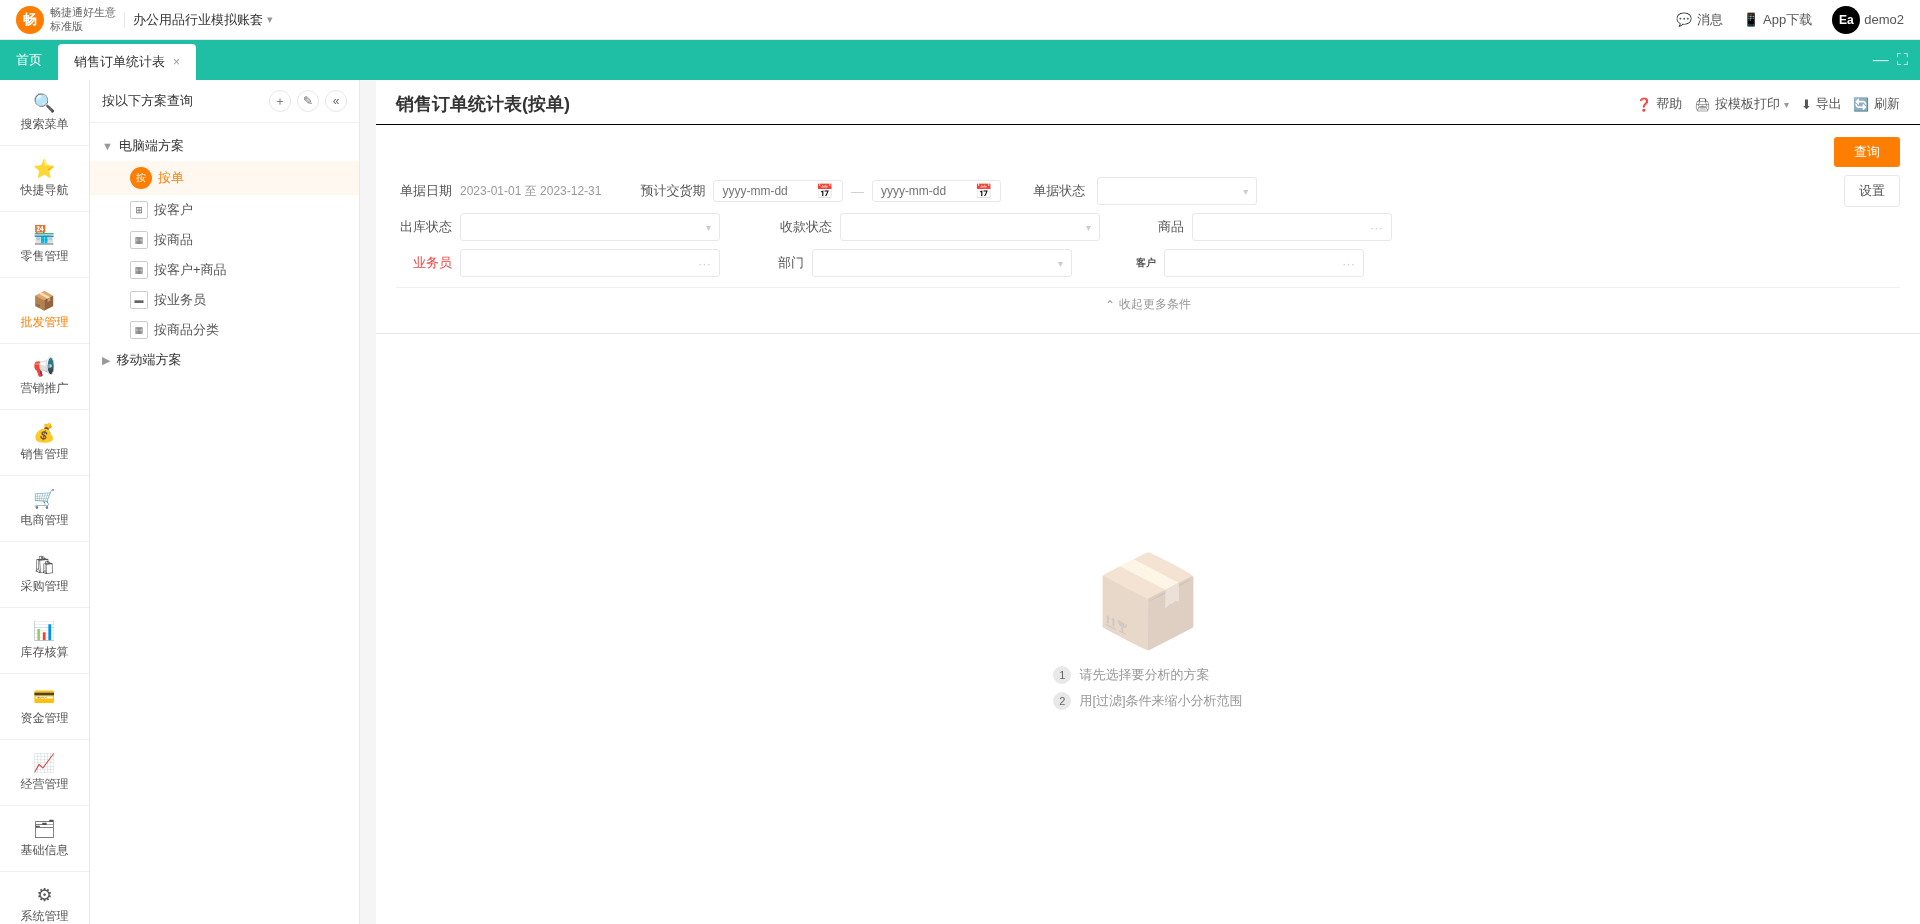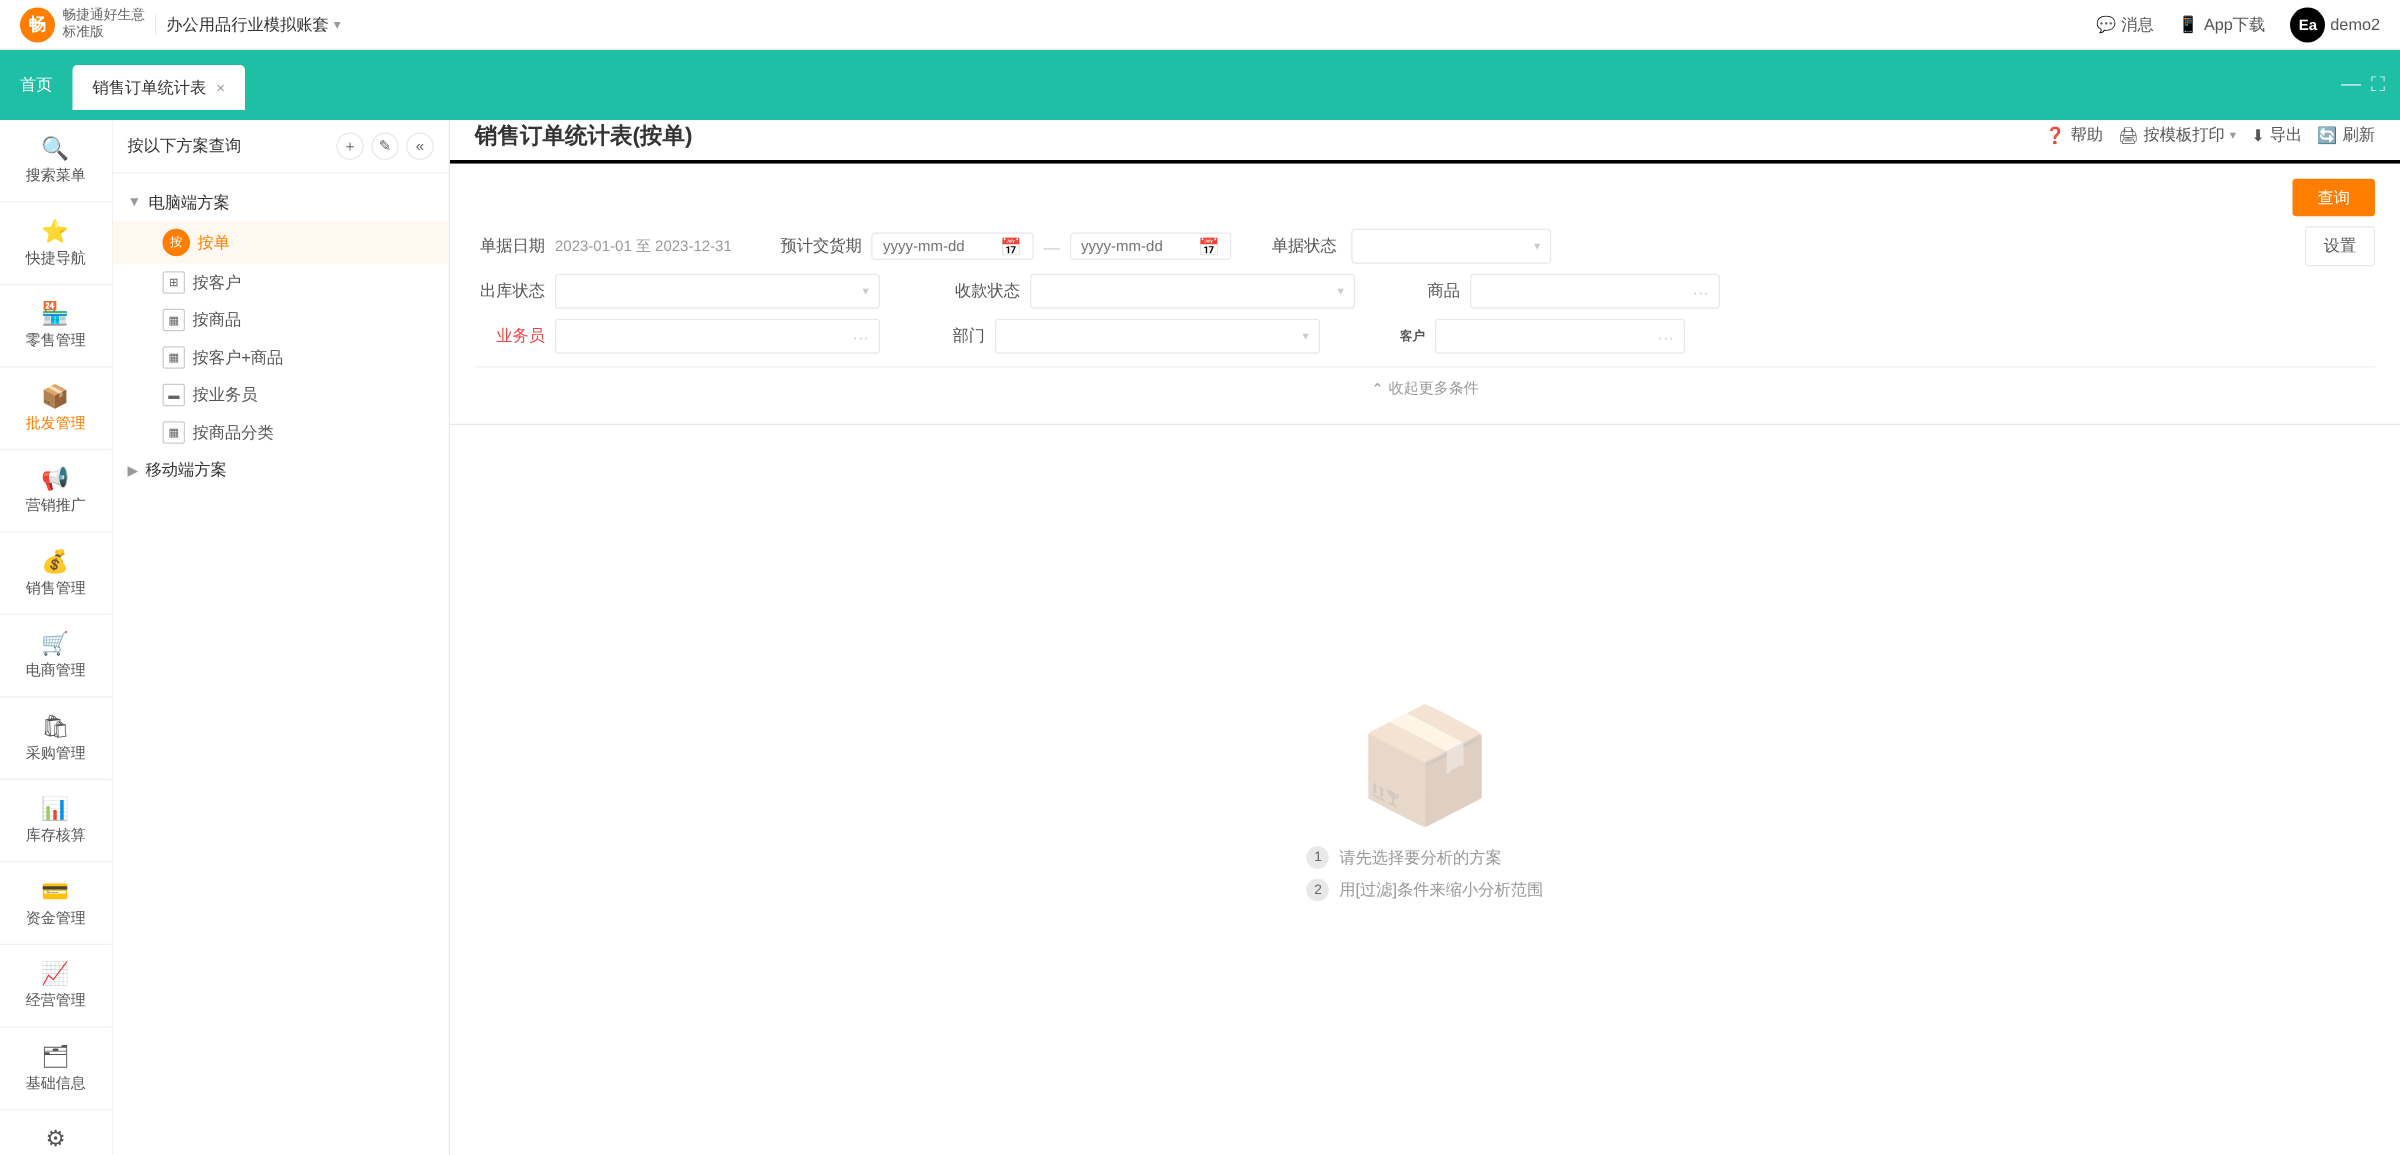--- a/index.html
+++ b/index.html
@@ -10,60 +10,60 @@
     .topbar-left { display: flex; align-items: center; gap: 8px; }
     .logo-area { display: flex; align-items: center; gap: 6px; }
     .logo-icon { width: 28px; height: 28px; background: #ff7d00; border-radius: 50%; display: flex; align-items: center; justify-content: center; color: #fff; font-size: 14px; font-weight: bold; }
     .logo-text { font-size: 11px; color: #666; line-height: 1.2; }
     .topbar-title { display: flex; align-items: center; gap: 4px; font-size: 13px; color: #333; }
     .topbar-right { display: flex; align-items: center; gap: 20px; }
     .topbar-action { display: flex; align-items: center; gap: 4px; font-size: 13px; color: #555; cursor: pointer; }
     .user-avatar { width: 28px; height: 28px; background: #000000; border-radius: 50%; display: flex; align-items: center; justify-content: center; color: #fff; font-size: 12px; font-weight: bold; }
 
     
-    .tabbar { display: flex; align-items: center; height: 56px; background: #1ebfa5; padding: 0; }
+    .tabbar { display: flex; align-items: center; height: 40px; background: #1ebfa5; padding: 0; }
     .tab-item { display: flex; align-items: center; height: 40px; padding: 0 16px; font-size: 13px; color: rgba(255,255,255,0.8); cursor: pointer; position: relative; }
     .tab-item.active { background: #fff; color: #333; border-radius: 4px 4px 0 0; margin-top: 4px; height: 36px; }
     .tab-item.home { color: #fff; background: transparent; }
     .tab-close { margin-left: 8px; font-size: 12px; color: #999; cursor: pointer; }
     .tabbar-actions { margin-left: auto; display: flex; align-items: center; gap: 8px; padding-right: 12px; }
     .tabbar-btn { color: rgba(255,255,255,0.8); cursor: pointer; font-size: 16px; }
 
     
     .layout { display: flex; height: calc(924px - 80px); }
 
     
     .sidebar { width: 90px; background: #fff; border-right: 1px solid #e8e8e8; display: flex; flex-direction: column; overflow-y: auto; }
     .sidebar-item { display: flex; flex-direction: column; align-items: center; padding: 12px 4px; cursor: pointer; font-size: 12px; color: #555; border-bottom: 1px solid #f0f0f0; transition: color 0.2s; }
     .sidebar-item .icon { font-size: 18px; margin-bottom: 2px; }
     .sidebar-item.active { color: #ff7d00; }
 
     
-    .main { flex: 1; display: flex; overflow: hidden; }
+    .main { flex: 1; display: flex; overflow: hidden; gap: 16px; }
 
     
     .left-panel { width: 270px; background: #fff; border-right: 1px solid #e8e8e8; padding: 0; display: flex; flex-direction: column; }
     .left-panel-header { display: flex; align-items: center; justify-content: space-between; padding: 10px 12px; border-bottom: 1px solid #f0f0f0; font-size: 13px; color: #333; }
     .left-panel-title { font-weight: 500; }
     .left-panel-actions { display: flex; gap: 6px; }
     .left-panel-action-btn { width: 22px; height: 22px; border-radius: 50%; border: 1px solid #e8e8e8; display: flex; align-items: center; justify-content: center; cursor: pointer; font-size: 12px; color: #666; background: #fff; }
 
     .tree-section { padding: 8px 0; }
     .tree-group { }
     .tree-group-header { display: flex; align-items: center; padding: 6px 12px; cursor: pointer; font-size: 13px; color: #333; }
     .tree-chevron { margin-right: 6px; font-size: 11px; color: #999; }
     .tree-group-icon { width: 22px; height: 22px; background: #ff7d00; border-radius: 50%; display: flex; align-items: center; justify-content: center; color: #fff; font-size: 11px; margin-right: 6px; }
     .tree-item { display: flex; align-items: center; padding: 6px 12px 6px 36px; cursor: pointer; font-size: 13px; color: #555; }
     .tree-item.active { color: #ff7d00; background: #fff8f0; }
 
     
     .right-content { flex: 1; display: flex; flex-direction: column; background: #f5f5f5; overflow: hidden; }
 
     
-    .page-header { background: #fff; padding: 0 20px 8px; border-bottom: 3px solid #000000; display: flex; align-items: center; justify-content: space-between; }
+    .page-header { background: #fff; padding: 12px 20px 8px; border-bottom: 1px solid #000000; display: flex; align-items: center; justify-content: space-between; }
     .page-title { font-size: 18px; font-weight: 600; color: #333; }
     .page-header-actions { display: flex; align-items: center; gap: 12px; }
     .header-action-link { display: flex; align-items: center; gap: 4px; font-size: 13px; color: #555; cursor: pointer; }
 
     
     .filter-area { background: #fff; padding: 12px 20px; border-bottom: 1px solid #e8e8e8; }
     .date-btn { padding: 3px 8px; border: 1px solid #e8e8e8; border-radius: 3px; font-size: 12px; color: #555; cursor: pointer; background: #fff; }
     .date-btn.active { background: #ff7d00; color: #fff; border-color: #ff7d00; border-radius: 12px; }
     .date-input { border: none; outline: none; font-size: 12px; color: #999; width: 90px; background: transparent; }
     .filter-select-wrap { display: flex; align-items: center; border: 1px solid #e8e8e8; border-radius: 3px; background: #fff; min-width: 200px; height: 28px; padding: 0 8px; cursor: pointer; justify-content: space-between; }

